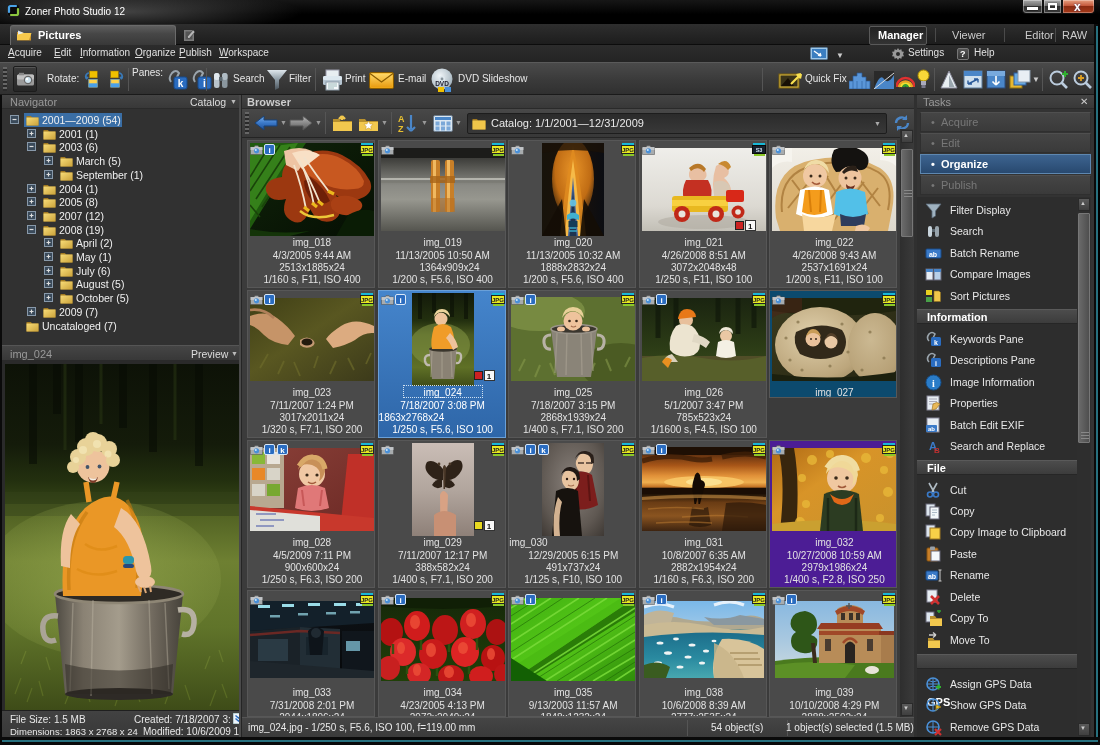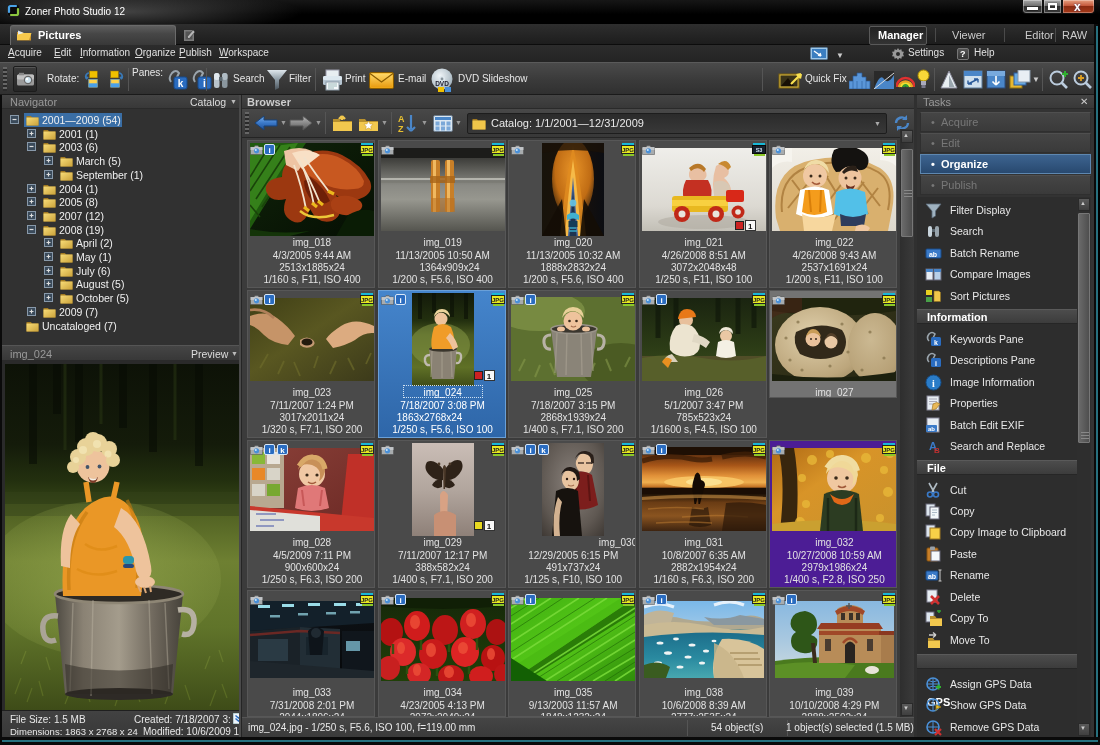--- a/index.html
+++ b/index.html
@@ -996,21 +996,21 @@
 <rect x="1" y="0" width="12" height="2.5" fill="#18b8d8"></rect>
       <rect x="0.5" y="2.5" width="13" height="8" fill="#e8e820" stroke="#222" stroke-width="1"></rect>
       <text x="7" y="9" font-family="Liberation Sans" font-size="6" font-weight="bold" fill="#222" text-anchor="middle">JPG</text>
 <rect x="2" y="11" width="11" height="2" fill="#8cc828"></rect>
 </svg>
     <div class="abs" style="left:95px;top:80px;width:9px;height:9px;background:#cc2222;border:1px solid #222;"></div>
 <div class="abs" style="left:105px;top:79px;width:11px;height:11px;background:#f8f8f8;border:1px solid #333;font-size:8px;font-weight:bold;color:#111;text-align:center;line-height:11px;">1</div>
     <div class="abs" style="left:24px;top:94px;width:80px;height:13px;border:1px dotted #cfe0f0;"></div>
     <div class="tx" style="left:0;top:96px;width:128px;text-align:center;color:#ffffff;font-size:10px;">img_024</div>
     <div class="tx" style="left:0;top:108.5px;width:128px;text-align:center;color:#ffffff;font-size:10px;">7/18/2007 3:08 PM</div>
-    <div class="tx" style="left:0;top:120.5px;width:102px;text-align:center;color:#ffffff;font-size:10px;">1863x2768x24</div>
+    <div class="tx" style="left:0;top:120.5px;width:102px;text-align:left;color:#ffffff;font-size:10px;">1863x2768x24</div>
     <div class="tx" style="left:0;top:133px;width:128px;text-align:center;color:#ffffff;font-size:10px;">1/250 s, F5.6, ISO 100</div>
   </div>
 <div class="abs" style="left:508.2px;top:290px;width:128px;height:148px;background:#4a4a4a;border:1px solid #575757;overflow:hidden;">
     <svg class="abs" style="left:2.0px;top:6.0px;" width="124" height="84" viewBox="0 0 124 84">
       <defs>
         <linearGradient id="a025" x1="0" y1="0" x2="1" y2="1">
           <stop offset="0" stop-color="#738642"></stop>
           <stop offset="0.5" stop-color="#5d7030"></stop>
           <stop offset="1" stop-color="#3f4e1c"></stop>
         </linearGradient>
@@ -1094,21 +1094,21 @@
 <rect x="1" y="0" width="12" height="2.5" fill="#18b8d8"></rect>
       <rect x="0.5" y="2.5" width="13" height="8" fill="#e8e820" stroke="#222" stroke-width="1"></rect>
       <text x="7" y="9" font-family="Liberation Sans" font-size="6" font-weight="bold" fill="#222" text-anchor="middle">JPG</text>
 <rect x="2" y="11" width="11" height="2" fill="#8cc828"></rect>
 </svg>
     <div class="tx" style="left:0;top:96px;width:128px;text-align:center;color:#e2e2e2;font-size:10px;">img_026</div>
     <div class="tx" style="left:0;top:108.5px;width:128px;text-align:center;color:#e2e2e2;font-size:10px;">5/1/2007 3:47 PM</div>
     <div class="tx" style="left:0;top:120.5px;width:128px;text-align:center;color:#e2e2e2;font-size:10px;">785x523x24</div>
     <div class="tx" style="left:0;top:133px;width:128px;text-align:center;color:#e2e2e2;font-size:10px;">1/1600 s, F4.5, ISO 100</div>
   </div>
-<div class="abs" style="left:769.4px;top:290px;width:128px;height:108px;background:#737373;border:1px solid #575757;overflow:hidden;">
+<div class="abs" style="left:769.4px;top:290px;width:128px;height:108px;background:#0c4a6e;border:1px solid #575757;overflow:hidden;">
     <svg class="abs" style="left:2.0px;top:6.5px;" width="124" height="83" viewBox="0 0 124 83">
       <defs>
         <linearGradient id="a027" x1="0" y1="0" x2="1" y2="1">
           <stop offset="0" stop-color="#3a3a1e"></stop>
           <stop offset="1" stop-color="#262612"></stop>
         </linearGradient>
 <radialGradient id="b027" cx=".42" cy=".38" r=".85">
           <stop offset="0" stop-color="#e0d0ac"></stop>
           <stop offset=".65" stop-color="#bca67c"></stop>
           <stop offset="1" stop-color="#8e7c54"></stop>
@@ -1297,21 +1297,21 @@
     <svg class="abs" style="left:29px;top:3px;" width="11" height="11" viewBox="0 0 11 11">
 <rect x="0.5" y="0.5" width="10" height="10" rx="1.5" fill="#2a6cc0" stroke="#d8e8f8" stroke-width="1"></rect>
 <text x="5.5" y="8.5" font-family="Liberation Sans" font-size="8" font-weight="bold" fill="#fff" text-anchor="middle">k</text>
 </svg>
     <svg class="abs" style="left:112px;top:1.5px;" width="14" height="14" viewBox="0 0 14 14">
 <rect x="1" y="0" width="12" height="2.5" fill="#18b8d8"></rect>
       <rect x="0.5" y="2.5" width="13" height="8" fill="#e8e820" stroke="#222" stroke-width="1"></rect>
       <text x="7" y="9" font-family="Liberation Sans" font-size="6" font-weight="bold" fill="#222" text-anchor="middle">JPG</text>
 <rect x="2" y="11" width="11" height="2" fill="#8cc828"></rect>
 </svg>
-    <div class="tx" style="left:0;top:96px;width:128px;text-align:right;color:#e2e2e2;font-size:10px;">img_030</div>
+    <div class="tx" style="left:0;top:96px;width:128px;text-align:left;color:#e2e2e2;font-size:10px;">img_030</div>
     <div class="tx" style="left:0;top:108.5px;width:128px;text-align:center;color:#e2e2e2;font-size:10px;">12/29/2005 6:15 PM</div>
     <div class="tx" style="left:0;top:120.5px;width:128px;text-align:center;color:#e2e2e2;font-size:10px;">491x737x24</div>
     <div class="tx" style="left:0;top:133px;width:128px;text-align:center;color:#e2e2e2;font-size:10px;">1/125 s, F10, ISO 100</div>
   </div>
 <div class="abs" style="left:638.8px;top:440px;width:128px;height:148px;background:#4a4a4a;border:1px solid #575757;overflow:hidden;">
     <svg class="abs" style="left:2.0px;top:6.0px;" width="124" height="84" viewBox="0 0 124 84">
       <defs>
         <linearGradient id="a031" x1="0" y1="0" x2="0" y2="1">
           <stop offset="0" stop-color="#33190a"></stop>
           <stop offset="0.22" stop-color="#a85618"></stop>

